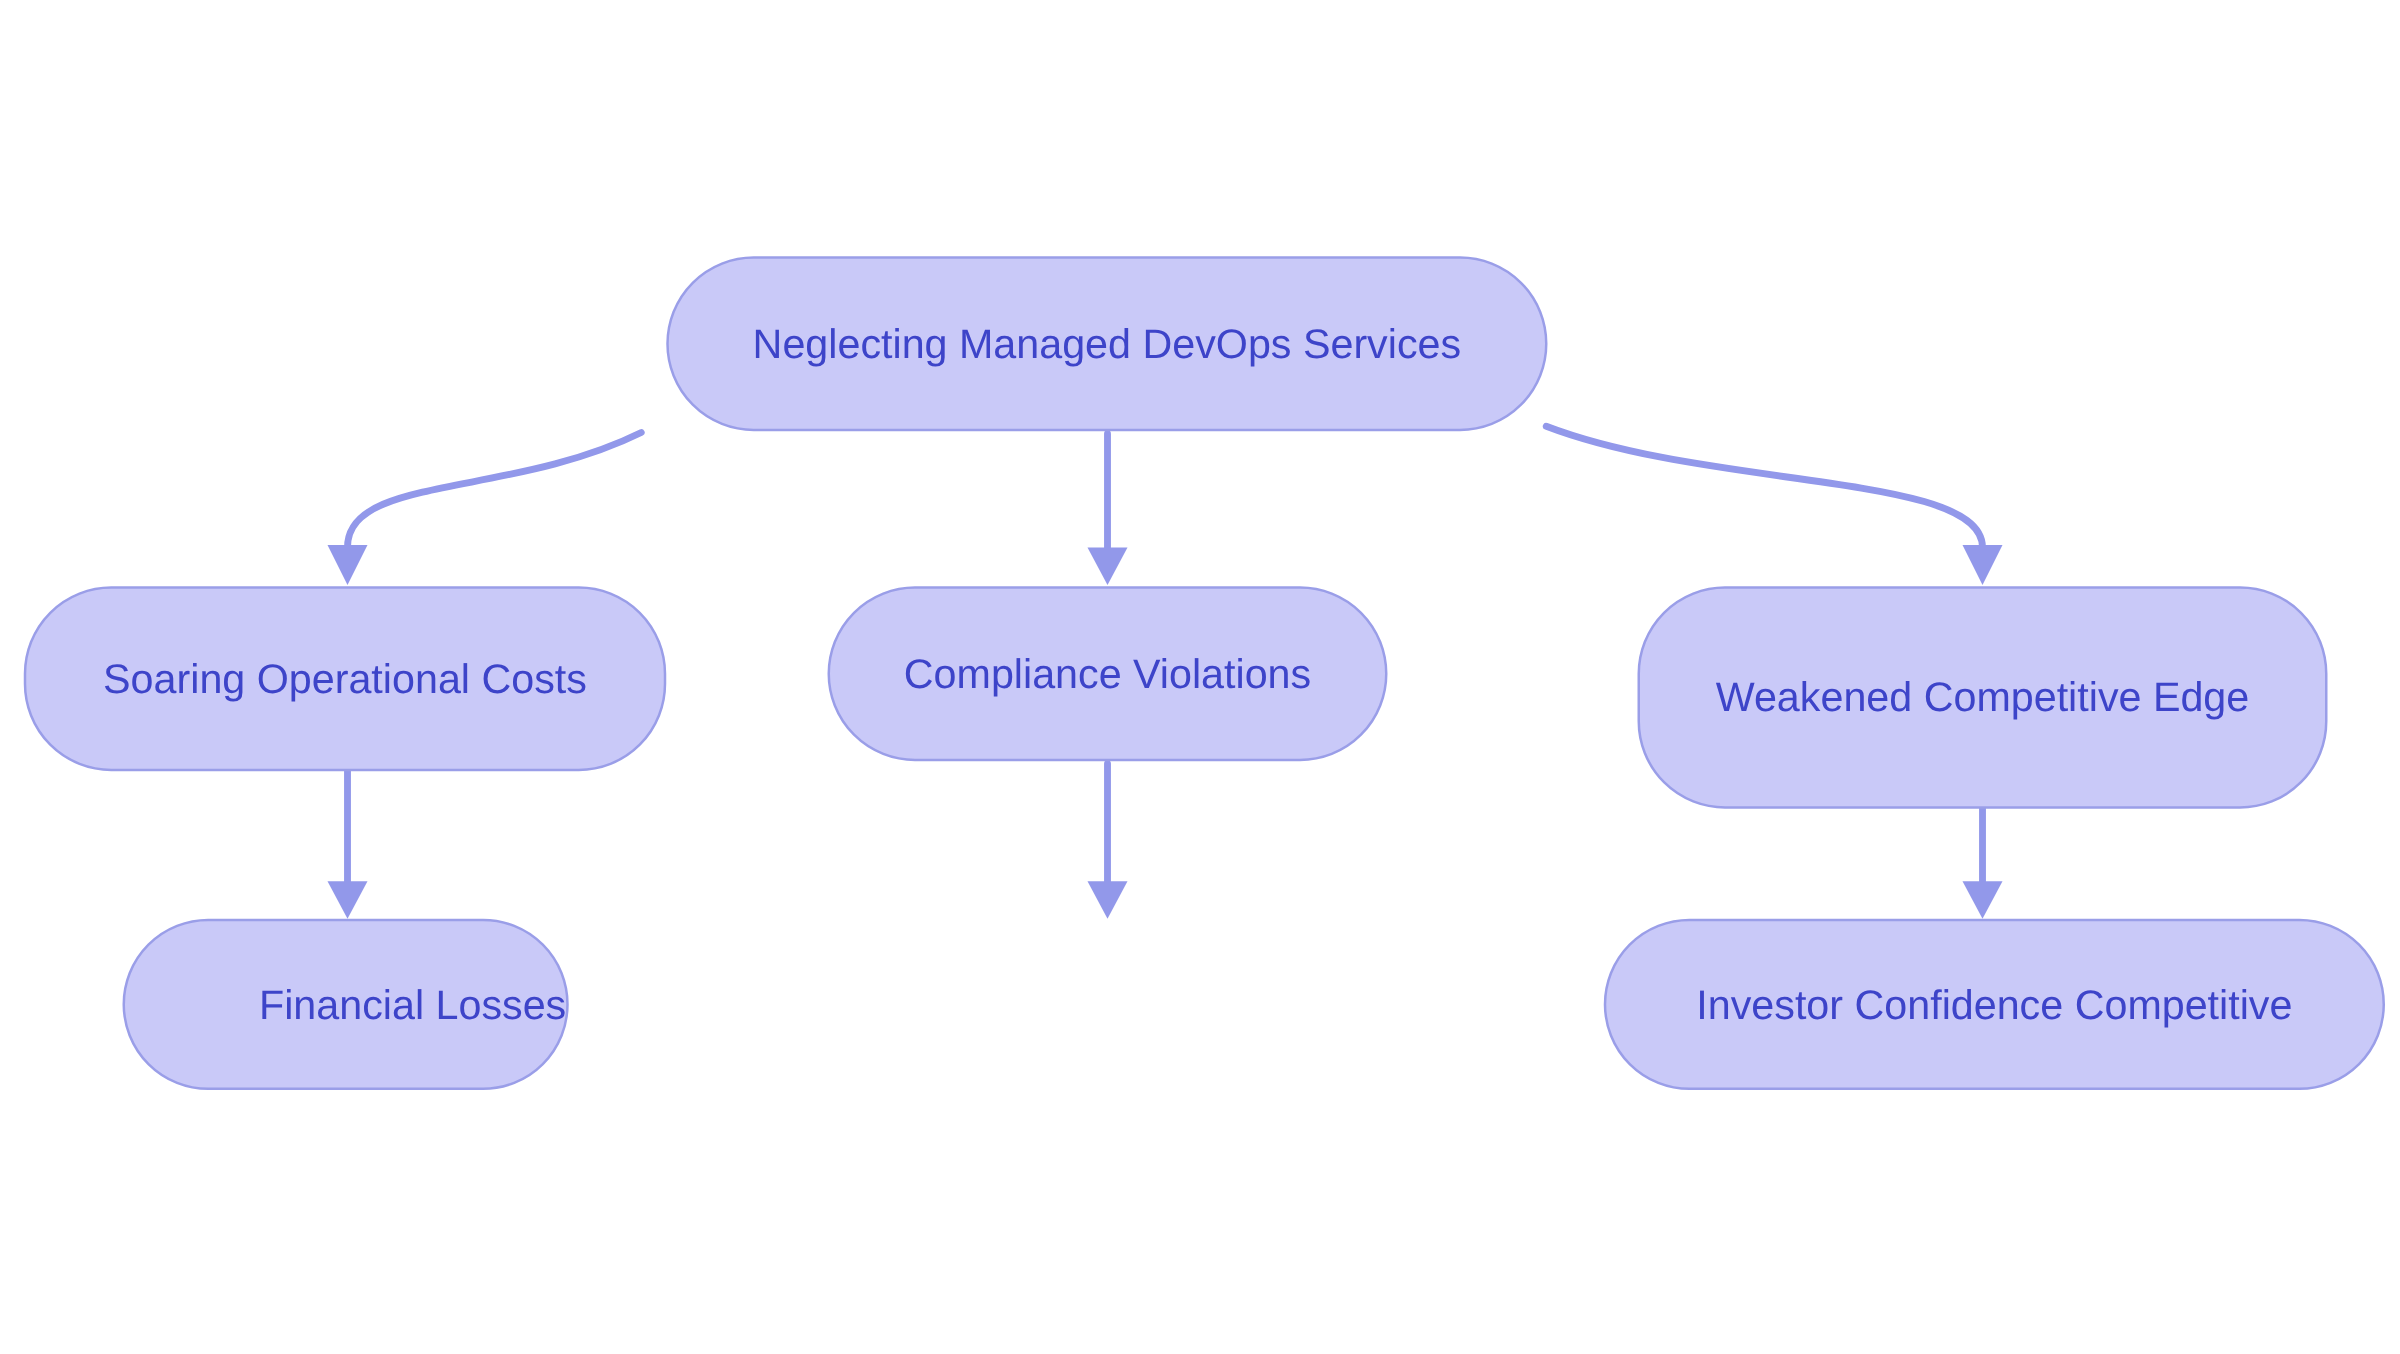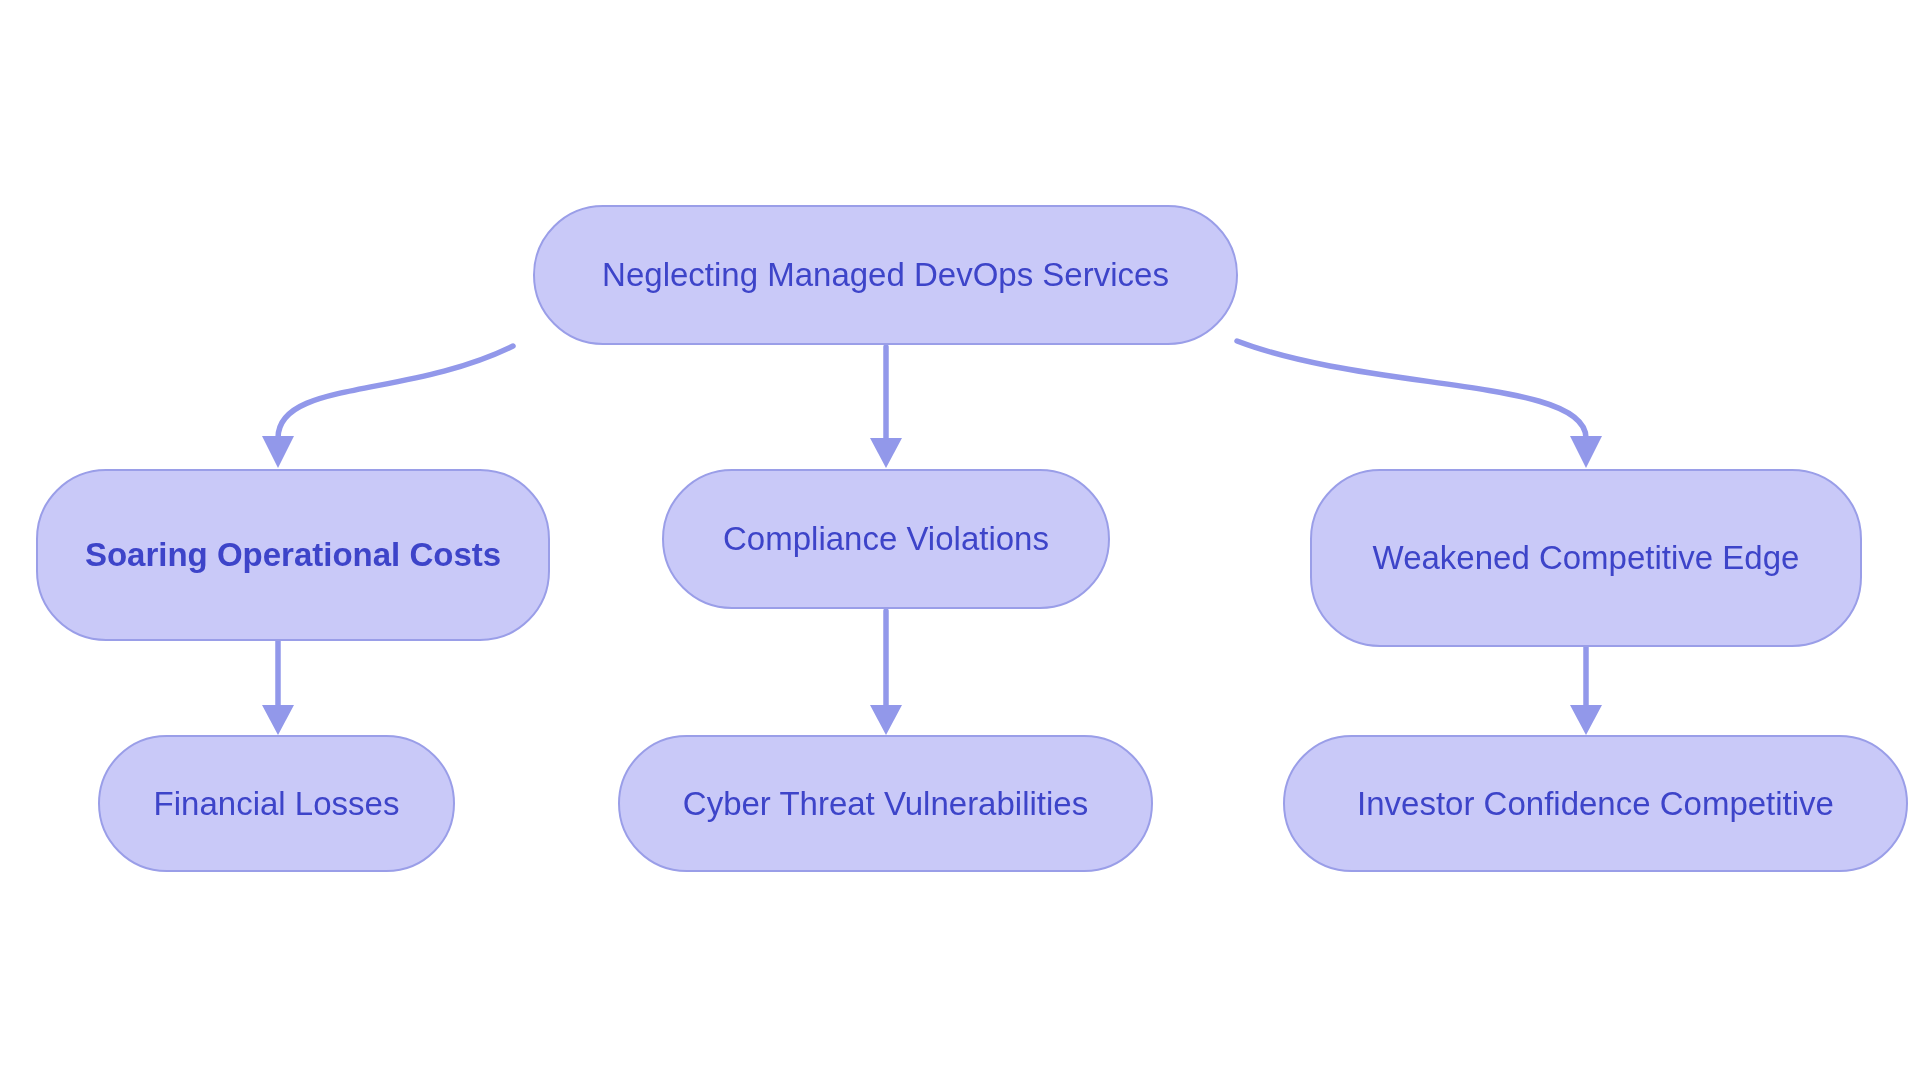--- a/index.html
+++ b/index.html
@@ -40,24 +40,24 @@
     box-sizing: border-box;
     background: var(--node-fill, #c9c9f8);
     border: 2.5px solid var(--node-border, #9a9ee8);
     border-radius: 70px;
     color: var(--node-text, #3d44c9);
     font-size: 33px;
     text-align: center;
     white-space: nowrap;
   }
   .node-root       { left: 533px;  top: 205px; width: 705px; height: 140px; }
-  .node-costs      { left: 36px;   top: 469px; width: 514px; height: 172px; font-weight: bold; }
+  .node-costs      { left: 19px;   top: 469px; width: 514px; height: 148px; }
   .node-compliance { left: 662px;  top: 469px; width: 448px; height: 140px; }
   .node-edge       { left: 1310px; top: 469px; width: 552px; height: 178px; }
-  .node-losses     { left: 98px;   top: 735px; width: 357px; height: 137px; }
+  .node-losses     { left: 98px;   top: 735px; width: 357px; height: 137px; justify-content: flex-end; }
   .node-cyber      { left: 618px;  top: 735px; width: 535px; height: 137px; }
   .node-investor   { left: 1283px; top: 735px; width: 625px; height: 137px; }
 </style>
 </head>
 <body>
 
 <div class="canvas">
 
   <svg class="edges-layer" viewBox="0 0 1920 1083">
 
@@ -105,21 +105,18 @@
   </div>
 
   <div class="flow-node node-edge">
     <span>Weakened Competitive Edge</span>
   </div>
 
   <div class="flow-node node-losses">
     <span>Financial Losses</span>
   </div>
 
-  <div class="flow-node node-cyber">
-    <span>Cyber Threat Vulnerabilities</span>
-  </div>
 
   <div class="flow-node node-investor">
     <span>Investor Confidence Competitive</span>
   </div>
 
 </div>
 
 </body></html>

